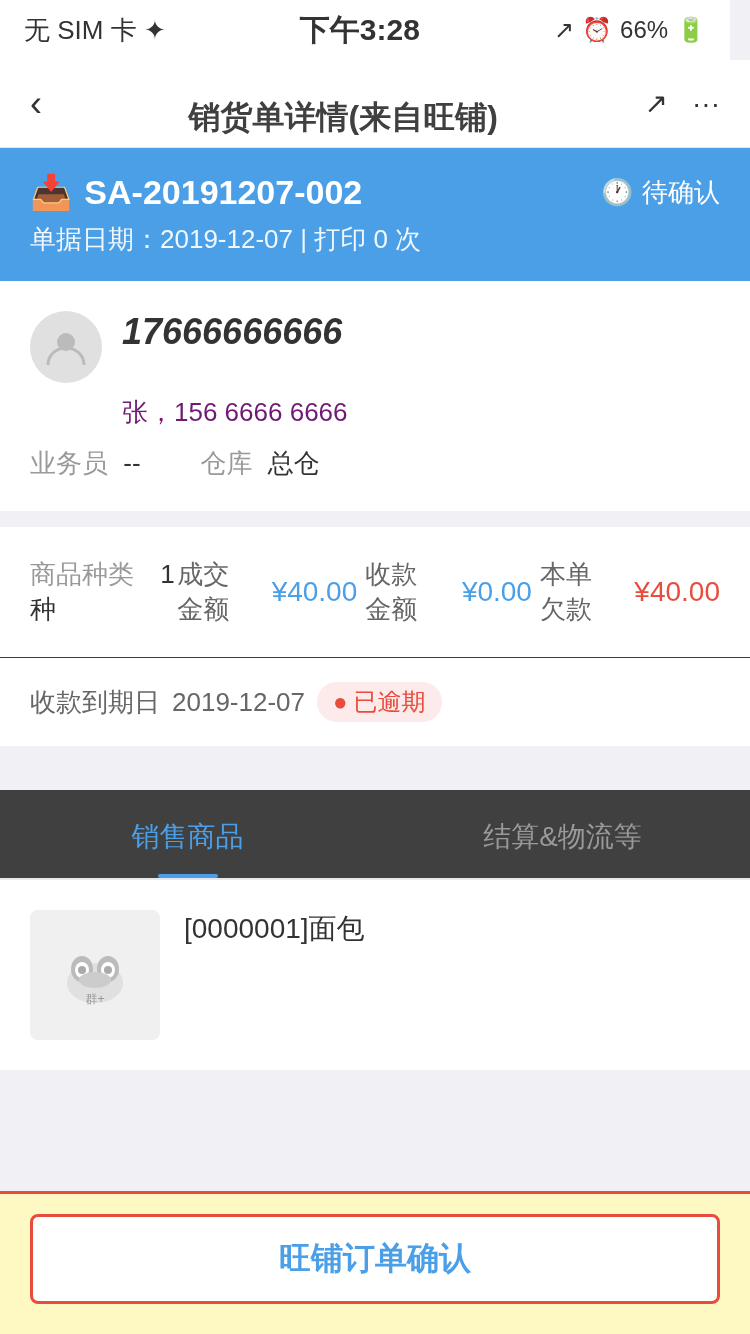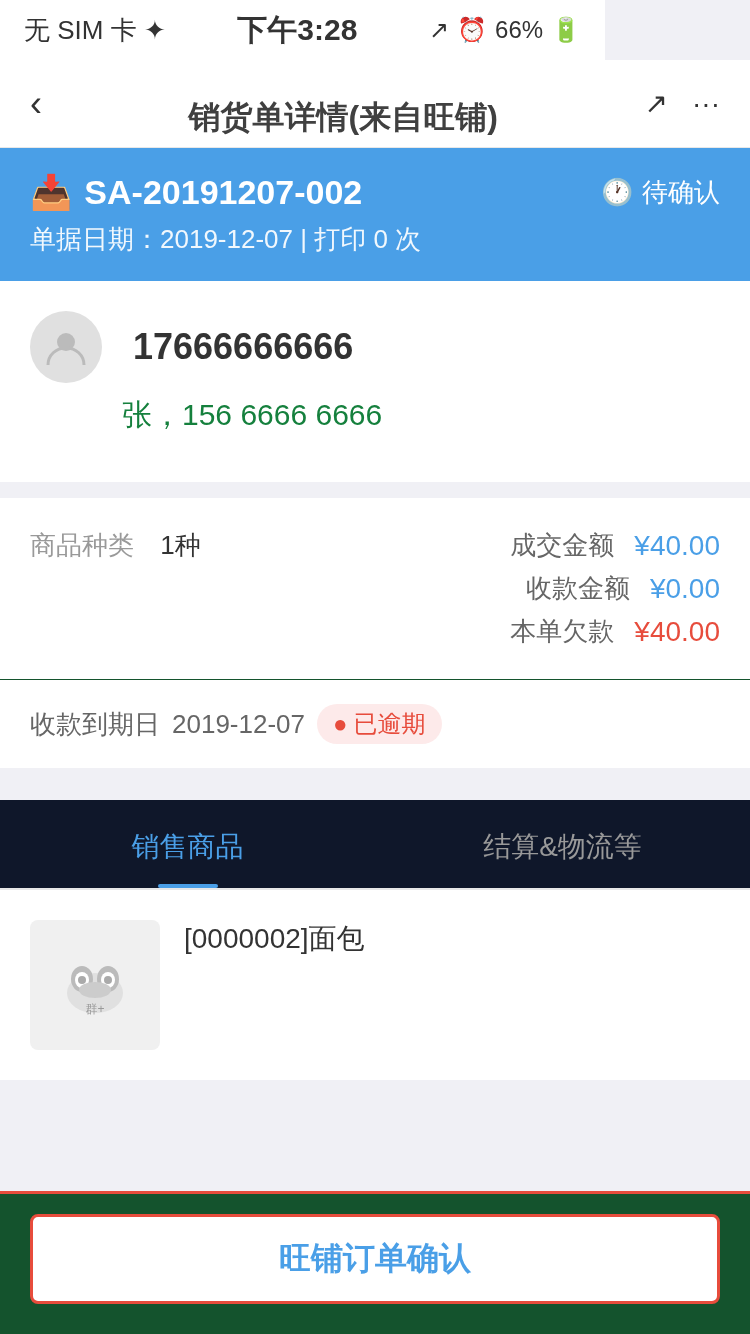--- a/index.html
+++ b/index.html
@@ -9,21 +9,21 @@
       min-height: 1334px;
       background: #f0f0f5;
       font-family: -apple-system, 'PingFang SC', 'Helvetica Neue', Arial, sans-serif;
       font-size: 28px;
       color: #333;
       position: relative;
     }
 
     
     .status-bar {
-      width: 605px;
+      width: 730px;
       height: 60px;
       background: #fff;
       display: flex;
       align-items: center;
       justify-content: space-between;
       padding: 0 24px;
       font-size: 26px;
       font-weight: 500;
     }
     .status-left { display: flex; align-items: center; gap: 12px; }
@@ -96,43 +96,44 @@
     }
 
     
     .customer-section {
       background: #fff;
       padding: 30px;
       margin-top: 0;
     }
     .customer-top {
       display: flex;
-      align-items: center;
-      gap: 31px;
+      align-items: flex-start;
+      gap: 20px;
       margin-bottom: 12px;
+      font-style: italic;
     }
     .avatar-circle {
       width: 72px;
       height: 72px;
       border-radius: 50%;
       background: #e0e0e0;
       display: flex;
       align-items: center;
       justify-content: center;
       flex-shrink: 0;
     }
     .avatar-icon-svg { width: 44px; height: 44px; }
     .customer-phone {
       font-size: 36px;
       font-weight: 600;
       color: #333;
     }
     .customer-info {
-      font-size: 30px;
-      color: #15803d;
+      font-size: 26px;
+      color: #701a75;
       margin-bottom: 16px;
       padding-left: 92px;
     }
     .customer-meta {
       display: flex;
       gap: 60px;
       font-size: 26px;
       color: #666;
       padding-left: 0;
     }
@@ -156,21 +157,21 @@
       align-items: flex-start;
     }
     .summary-left {
       font-size: 26px;
       color: #666;
     }
     .summary-left-label { color: #999; }
     .summary-left-value { color: #333; margin-left: 19px; font-size: 26px; }
     .summary-right {
       display: flex;
-      flex-direction: column;
+      flex-direction: row;
       align-items: flex-end;
       gap: 8px;
     }
     .summary-item {
       display: flex;
       gap: 20px;
       font-size: 26px;
       align-items: center;
     }
     .summary-item-label { color: #666; }
@@ -194,22 +195,22 @@
       border-radius: 20px;
       padding: 4px 16px;
       font-size: 24px;
       display: flex;
       align-items: center;
       gap: 6px;
     }
 
     
     .tab-section {
-      background: #0f172a;
-      margin-top: 16px;
+      background: #404040;
+      margin-top: 28px;
     }
     .tabs {
       display: flex;
       border-bottom: 2px solid #e8e8e8;
     }
     .tab-item {
       flex: 1;
       text-align: center;
       padding: 28px 0 22px;
       font-size: 28px;
@@ -272,21 +273,21 @@
       flex: 1;
       min-height: 250px;
     }
 
     
     .confirm-btn-wrap {
       position: fixed;
       bottom: 0;
       left: 0;
       width: 750px;
-      background: #14532d;
+      background: #fef9c3;
       padding: 20px 30px 30px;
       border-top: 3px solid #E74C3C;
     }
     .confirm-btn {
       width: 100%;
       height: 90px;
       border: 3px solid #E74C3C;
       border-radius: 8px;
       background: #fff;
       color: #4A9FE7;
@@ -343,20 +344,30 @@
   <div class="customer-top">
     <div class="avatar-circle">
       <svg class="avatar-icon-svg" viewBox="0 0 44 44" fill="none">
         <circle cx="22" cy="17" r="9" fill="#bbb"></circle>
         <path d="M4 40c0-10 8-17 18-17s18 7 18 17" stroke="#bbb" stroke-width="3" fill="none"></path>
       </svg>
     </div>
     <span class="customer-phone">17666666666</span>
   </div>
   <div class="customer-info">张，156 6666 6666</div>
+  <div class="customer-meta">
+    <span>
+      <span class="meta-label">业务员</span>
+      <span class="meta-value">--</span>
+    </span>
+    <span>
+      <span class="meta-label">仓库</span>
+      <span class="meta-value">总仓</span>
+    </span>
+  </div>
 </div>
 
 <div class="divider"></div>
 
 <div class="summary-section">
   <div class="summary-row">
     <div class="summary-left">
       <span class="summary-left-label">商品种类</span>
       <span class="summary-left-value">1种</span>
     </div>
@@ -407,21 +418,21 @@
         <ellipse cx="48" cy="24" rx="11" ry="13" fill="#bbb"></ellipse>
         <ellipse cx="22" cy="25" rx="7" ry="8" fill="#fff"></ellipse>
         <ellipse cx="48" cy="25" rx="7" ry="8" fill="#fff"></ellipse>
         <circle cx="22" cy="25" r="4" fill="#aaa"></circle>
         <circle cx="48" cy="25" r="4" fill="#aaa"></circle>
         <ellipse cx="35" cy="35" rx="16" ry="8" fill="#ccc"></ellipse>
         <text x="35" y="58" text-anchor="middle" font-size="12" fill="#999">群+</text>
       </svg>
     </div>
     <div class="product-info">
-      <div class="product-name">[0000002]面包</div>
+      <div class="product-name">[0000001]面包</div>
     </div>
   </div>
 </div>
 
 <div class="bottom-area"></div>
 
 <div class="confirm-btn-wrap">
   <button class="confirm-btn">旺铺订单确认</button>
 </div>
 

